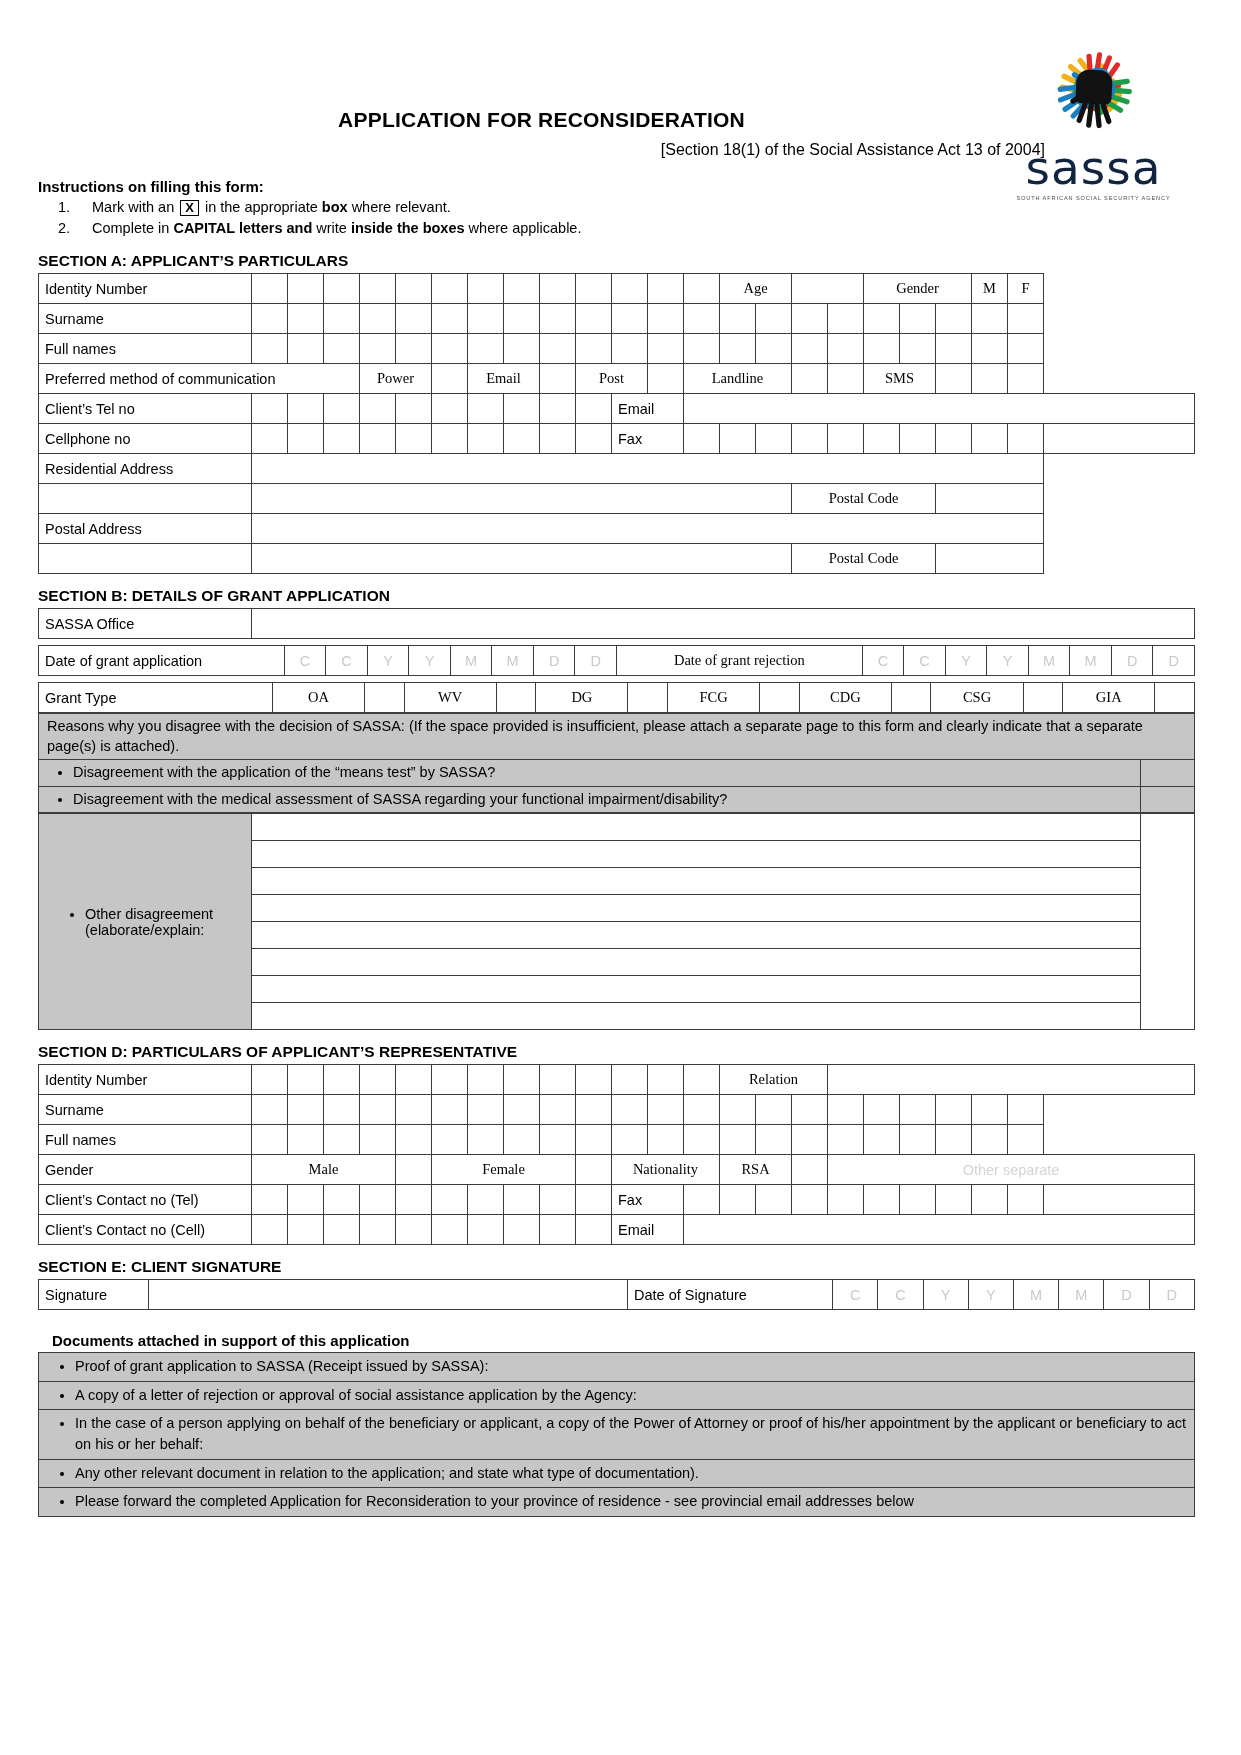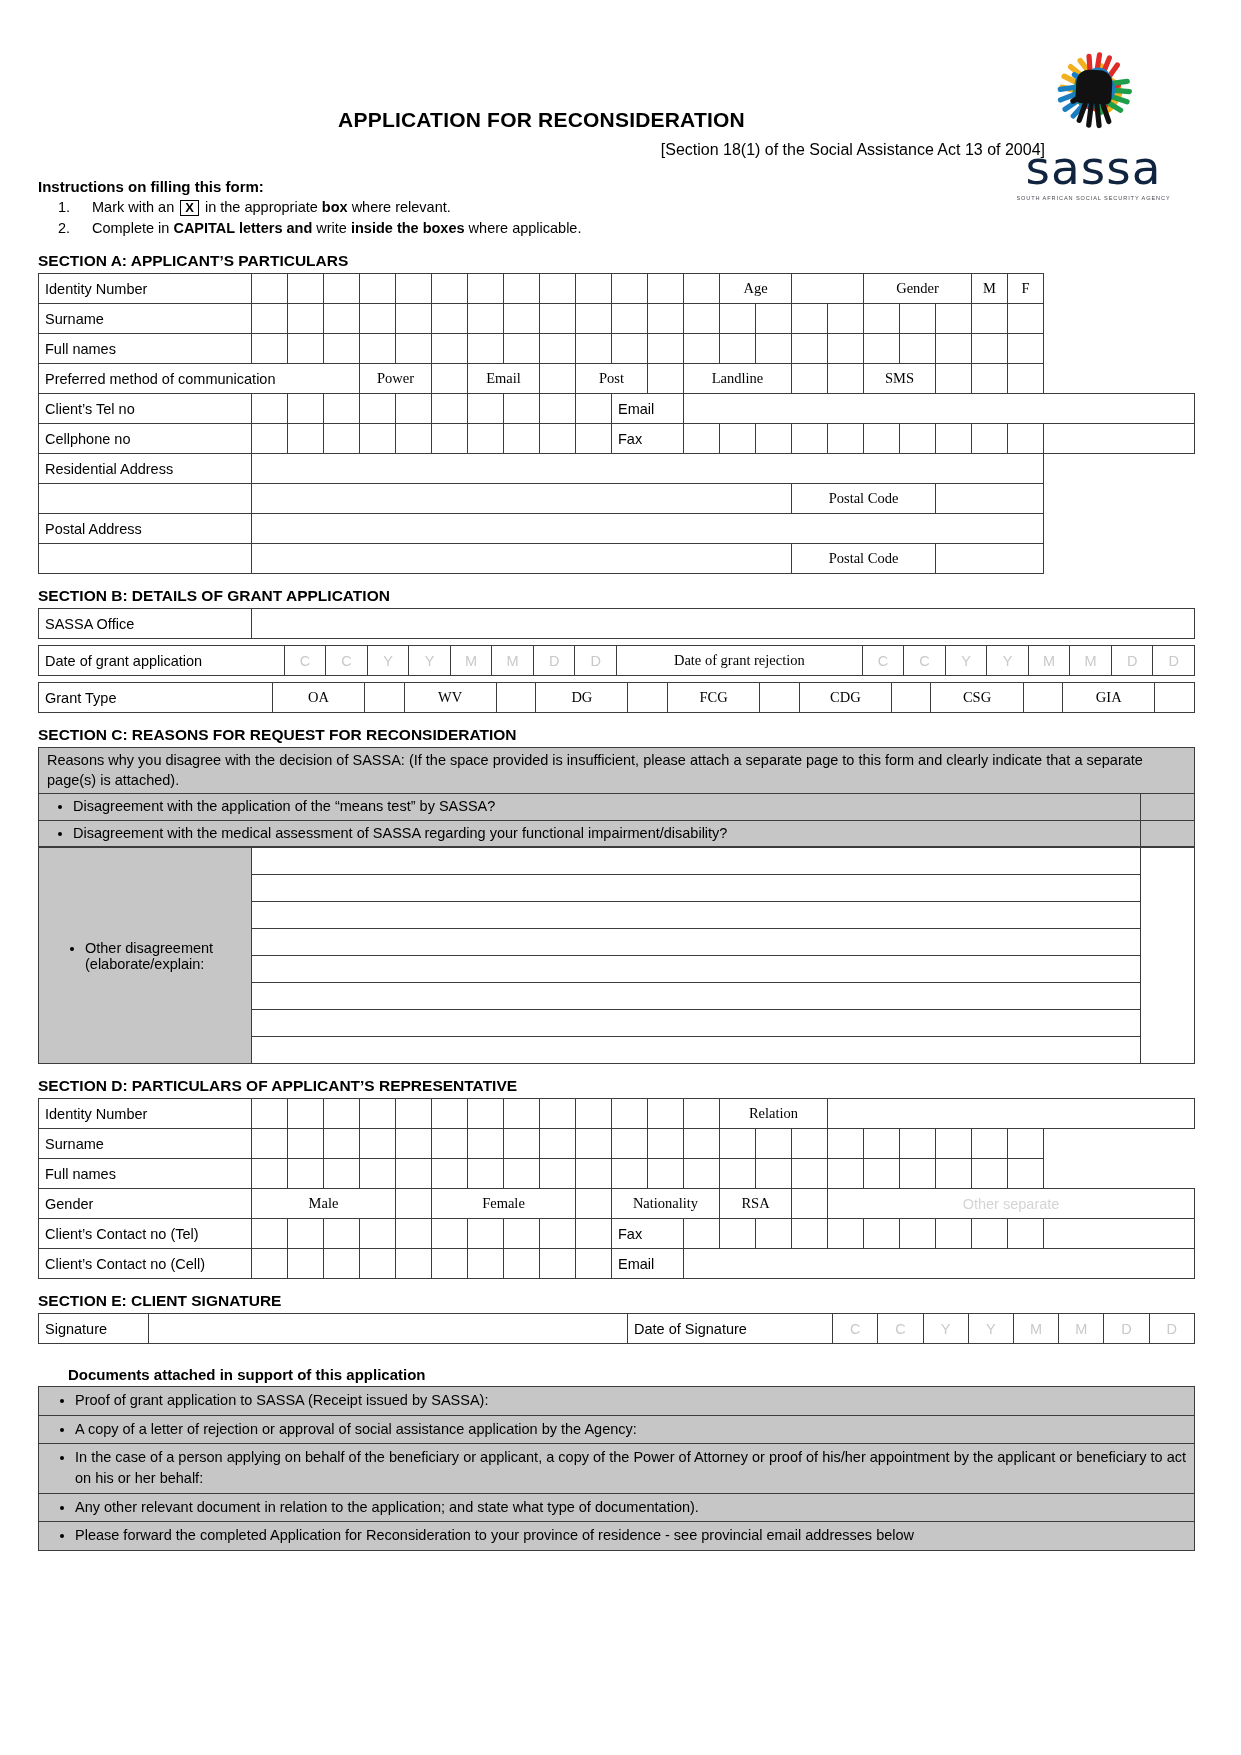--- a/index.html
+++ b/index.html
@@ -67,21 +67,21 @@
   td.other-lbl ul { margin:0; padding-left:26px; }
   td.writeline { background:#fff; height:27px; }
   td.other-right { background:#fff; }
 
   
   table.docs { border-collapse:collapse; width:100%; table-layout:fixed; }
   table.docs td { border:1px solid #3c3c3c; background:#c6c6c6;
                   font-size:14.5px; padding:3px 8px 4px 8px; }
   table.docs ul { margin:0; padding-left:28px; }
   table.docs li { line-height:1.42; text-align:justify; }
-  .docs-title { font-size:15px; font-weight:bold; margin:22px 0 3px 30px; }
+  .docs-title { font-size:15px; font-weight:bold; margin:22px 0 3px 14px; }
 
   .sig-cell { height:52px; }
 </style>
 </head>
 <body>
 
 <div class="page">
 
   <div class="header">
     <div class="title-block">
@@ -441,21 +441,20 @@
       <td class="lbl ctr">CDG</td>
       <td class="cell"></td>
       <td class="lbl ctr">CSG</td>
       <td class="cell"></td>
       <td class="lbl ctr">GIA</td>
       <td class="cell"></td>
     </tr>
   </tbody>
     </table>
 
-  <div class="sec-h">SECTION C: REASONS FOR REQUEST FOR RECONSIDERATION</div>
   <table class="secc">
     <colgroup>
         <col>
         <col style="width:54px">
       </colgroup>
     <tbody>
         <tr>
       <td class="intro" colspan="2">Reasons why you disagree with the decision of SASSA: (If the space provided is insufficient, please attach a separate page to this form and clearly indicate that a separate page(s) is attached).</td>
     </tr>
     <tr>

